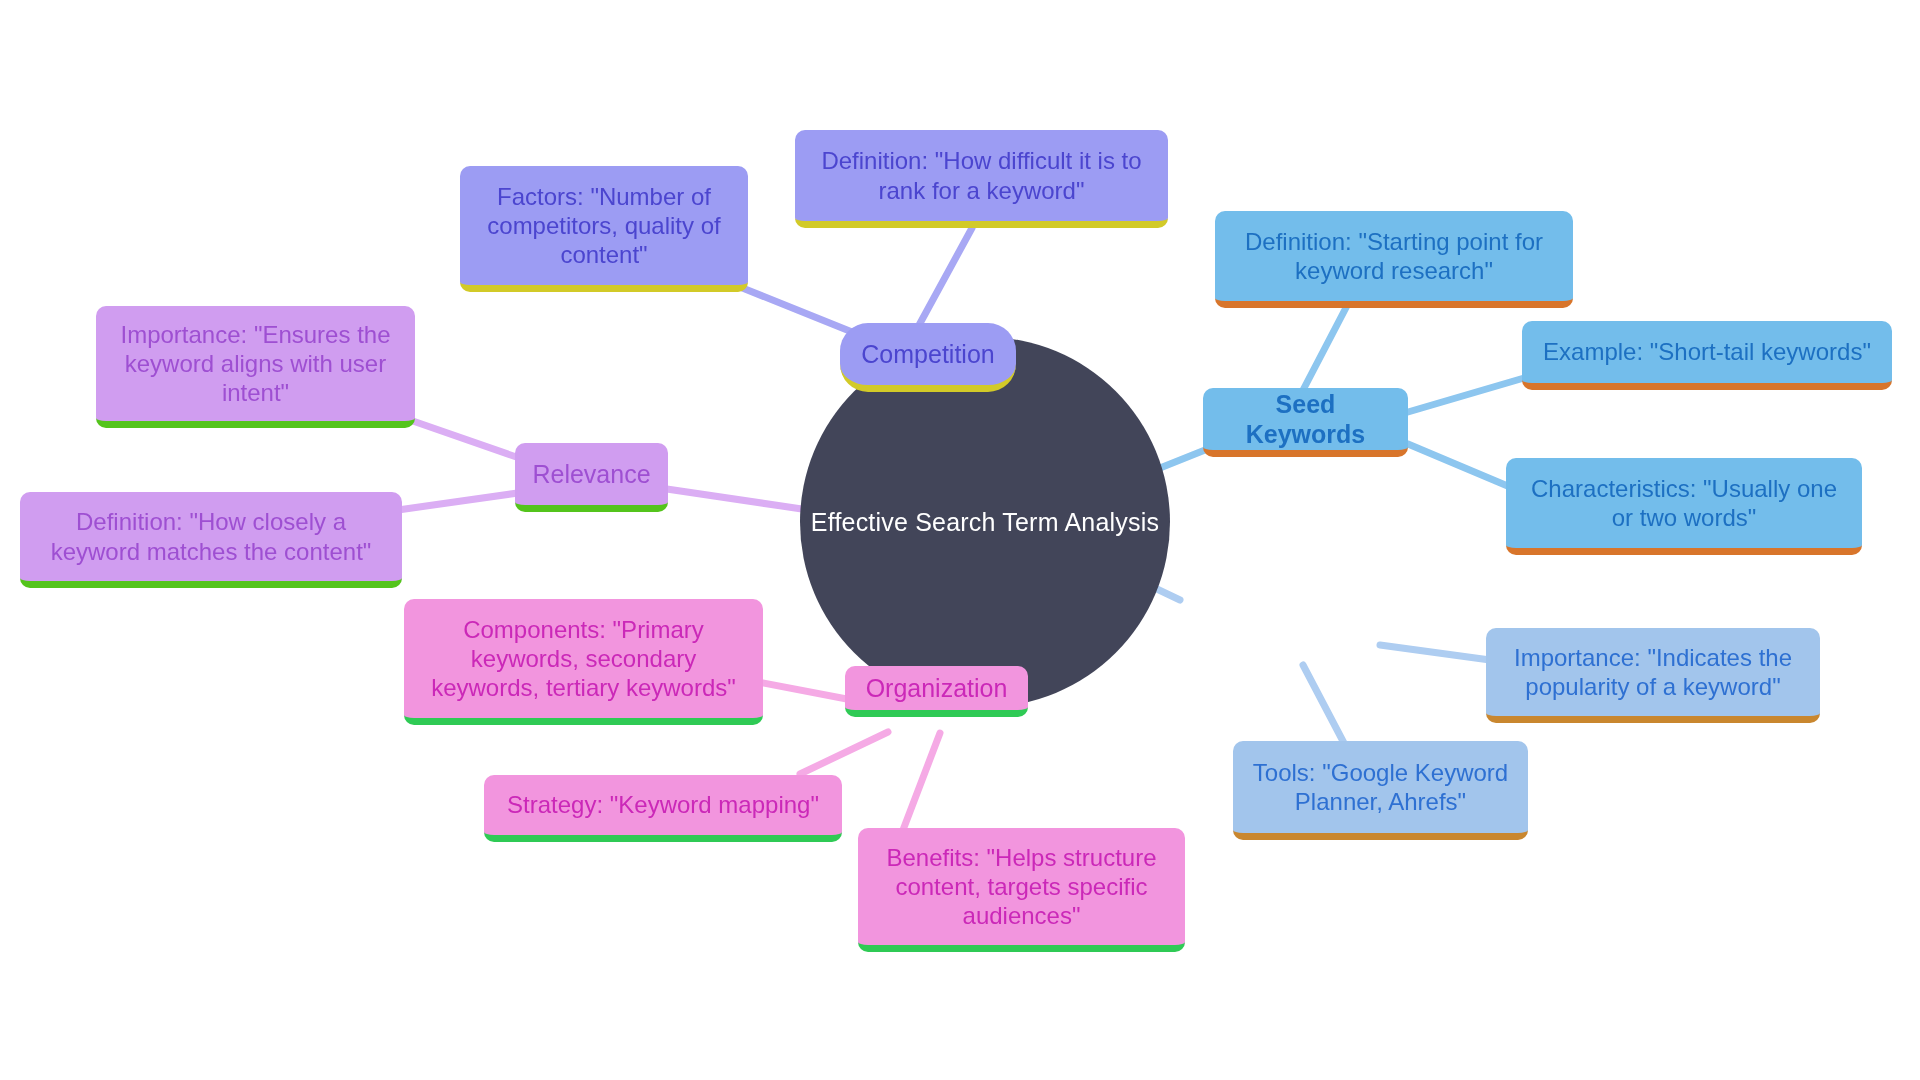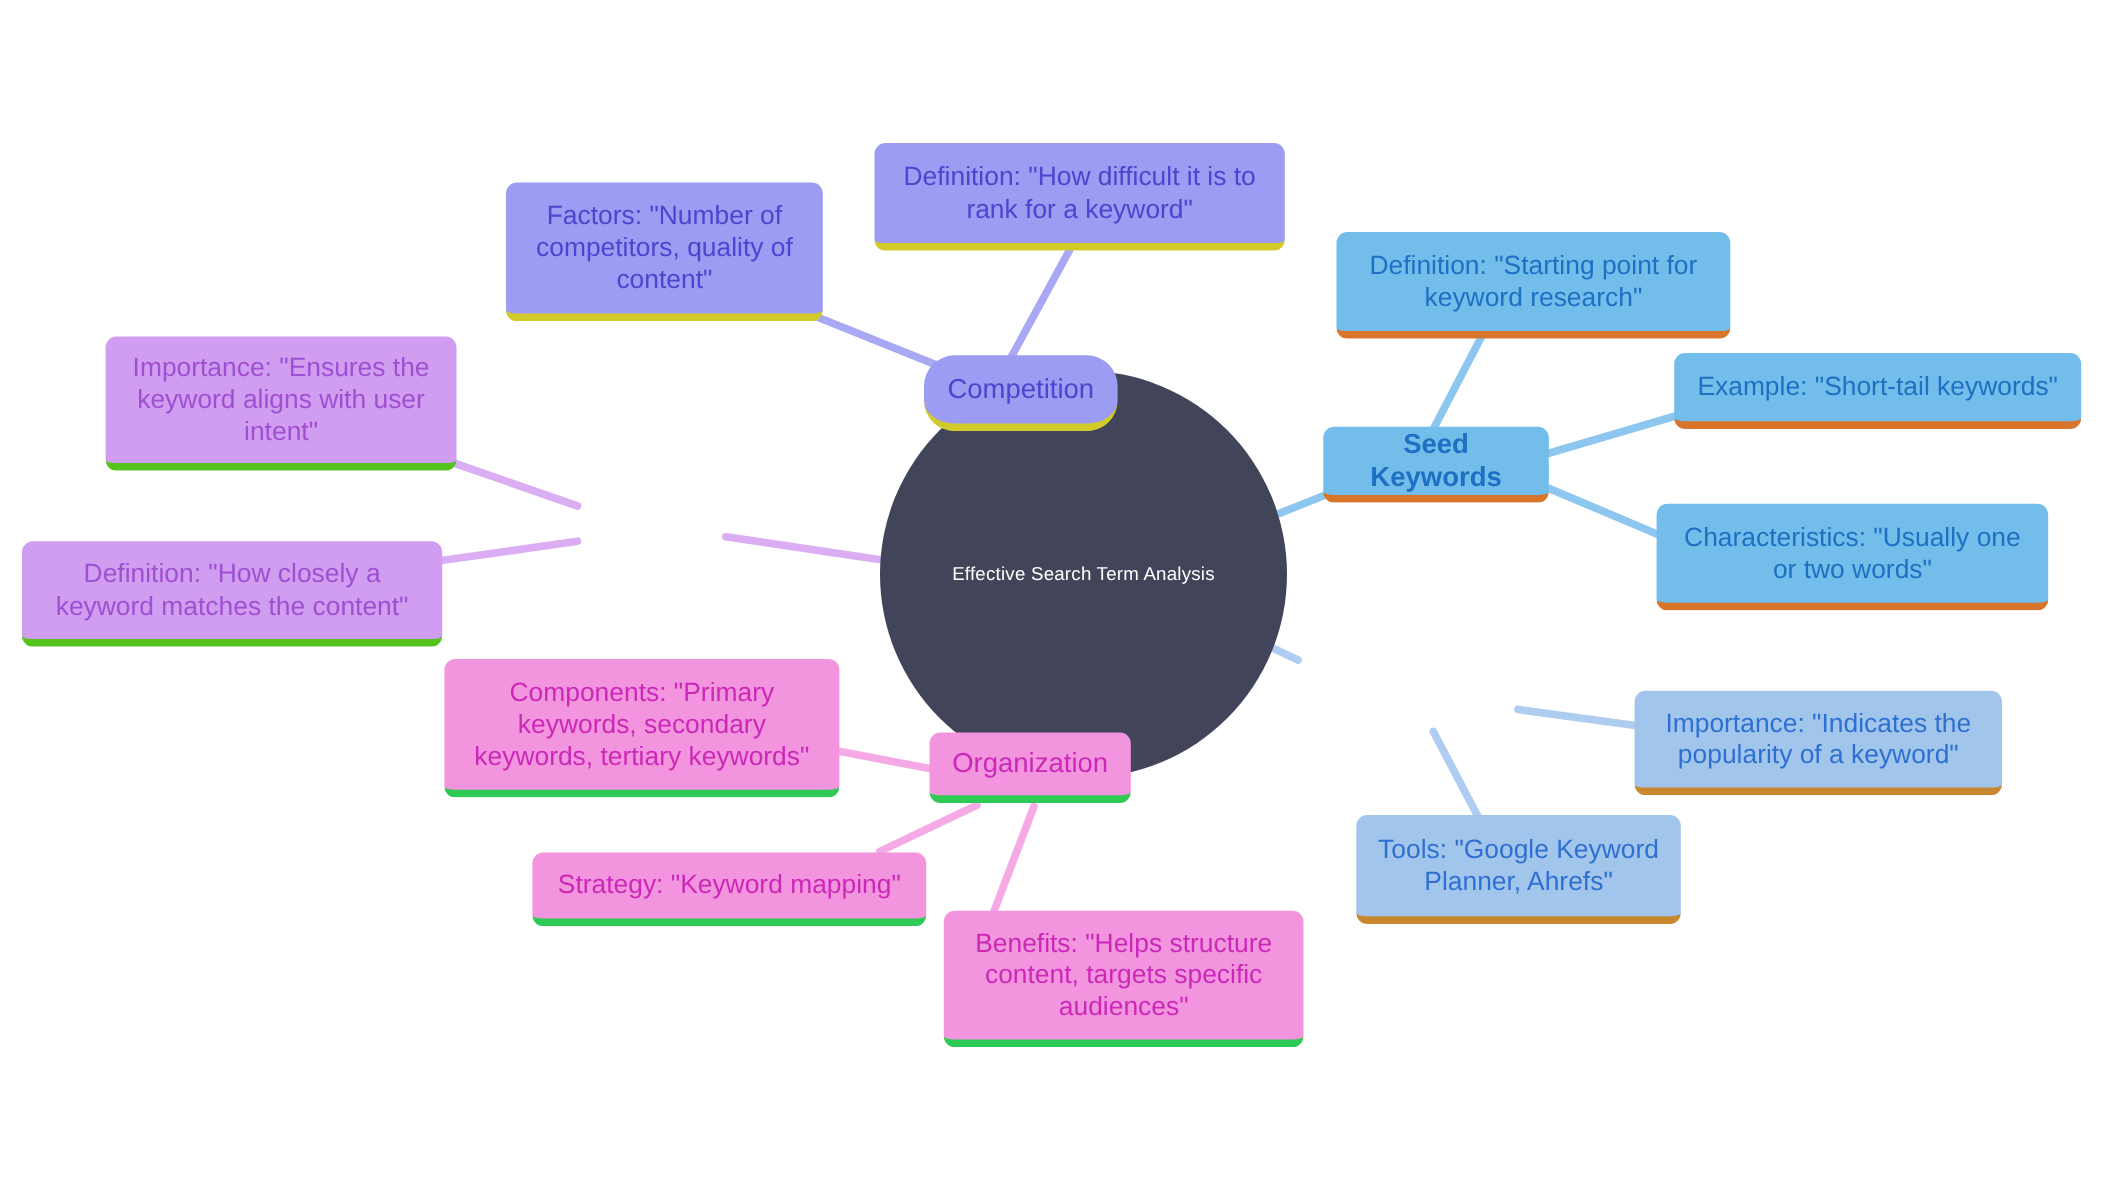--- a/index.html
+++ b/index.html
@@ -16,21 +16,21 @@
   .edge-organization{stroke:#f5aae5;}
   .edge-seed{stroke:#8dc6ef;}
   .edge-volume{stroke:#aecdf1;}
 
   .center-circle{
     position:absolute;left:800px;top:337px;width:370px;height:370px;
     border-radius:50%;background:#424559;
     display:flex;align-items:center;justify-content:center;
   }
   .center-label{
-    color:#ffffff;font-size:17px;white-space:nowrap;letter-spacing:0.2px;
+    color:#ffffff;font-size:25px;white-space:nowrap;letter-spacing:0.2px;
   }
 
   .node{
     position:absolute;box-sizing:border-box;
     display:flex;align-items:center;justify-content:center;
     text-align:center;border-radius:10px;
     border-bottom:7px solid transparent;
     padding:4px 14px;line-height:1.22;
   }
   .branch{font-size:25px;}
@@ -83,31 +83,34 @@
   <div class="node branch b-comp" style="left:840px;top:323px;width:176px;height:69px;border-radius:28px;">
     <span>Competition</span>
   </div>
 
   <div class="node leaf b-rel" style="left:96px;top:306px;width:319px;height:122px;">
     <span>Importance: "Ensures the keyword aligns with user intent"</span>
   </div>
   <div class="node leaf b-rel" style="left:20px;top:492px;width:382px;height:96px;">
     <span>Definition: "How closely a keyword matches the content"</span>
   </div>
+  <div class="node branch b-rel" style="left:515px;top:443px;width:153px;height:69px;">
+    <span>Relevance</span>
+  </div>
 
   <div class="node leaf b-org" style="left:404px;top:599px;width:359px;height:126px;">
     <span>Components: "Primary keywords, secondary keywords, tertiary keywords"</span>
   </div>
   <div class="node leaf b-org" style="left:484px;top:775px;width:358px;height:67px;">
     <span>Strategy: "Keyword mapping"</span>
   </div>
   <div class="node leaf b-org" style="left:858px;top:828px;width:327px;height:124px;">
     <span>Benefits: "Helps structure content, targets specific audiences"</span>
   </div>
-  <div class="node branch b-org" style="left:845px;top:666px;width:183px;height:64px;">
+  <div class="node branch b-org" style="left:845px;top:666px;width:183px;height:51px;">
     <span>Organization</span>
   </div>
 
   <div class="node leaf b-seed" style="left:1215px;top:211px;width:358px;height:97px;">
     <span>Definition: "Starting point for keyword research"</span>
   </div>
   <div class="node leaf b-seed" style="left:1522px;top:321px;width:370px;height:69px;">
     <span>Example: "Short-tail keywords"</span>
   </div>
   <div class="node leaf b-seed" style="left:1506px;top:458px;width:356px;height:97px;">

